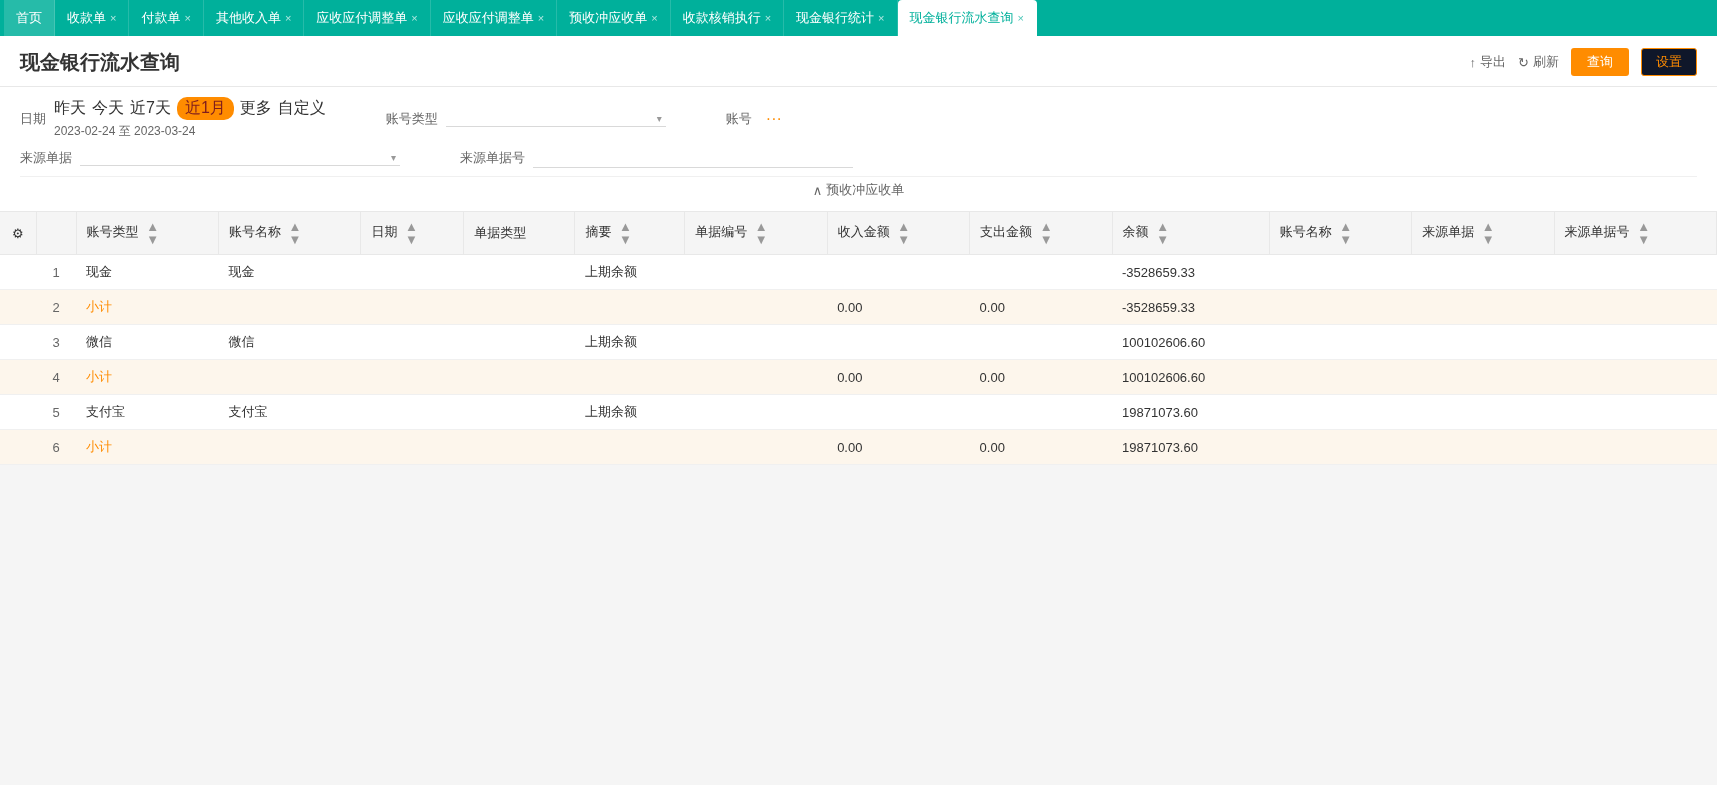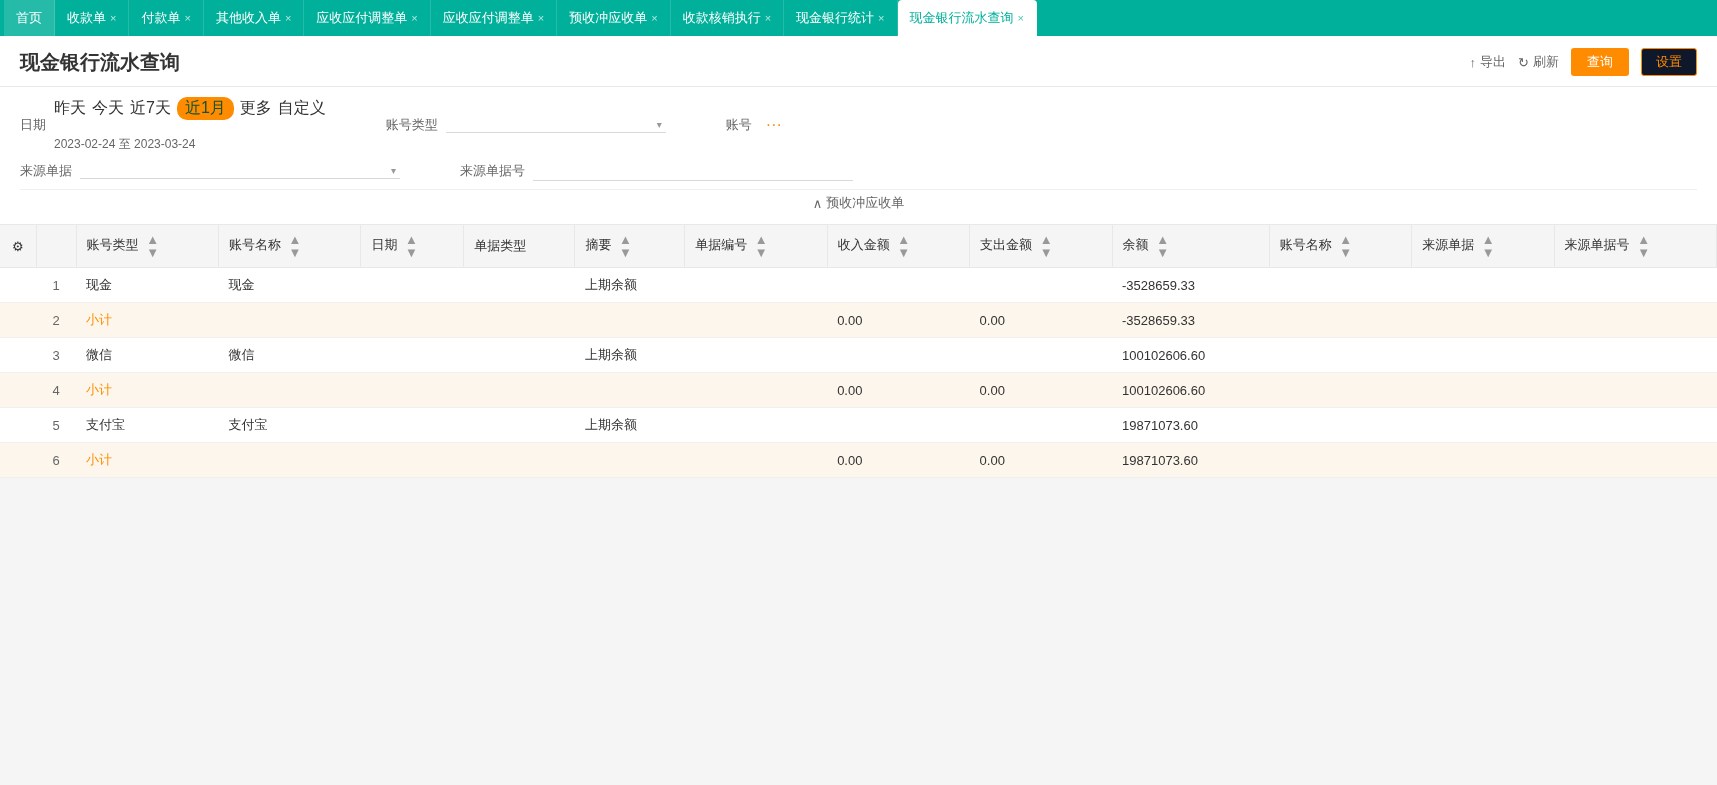--- a/index.html
+++ b/index.html
@@ -121,28 +121,28 @@
       gap: 6px;
       align-items: center;
     }
     .date-shortcut {
       cursor: pointer;
       color: #333;
       font-size: 16px;
     }
     .date-shortcut.active {
       background: #ff8c00;
-      color: #14532d;
+      color: #7f1d1d;
       border-radius: 10px;
       padding: 1px 8px;
     }
     .date-range {
       color: #666;
       font-size: 12px;
-      margin-top: 14px;
+      margin-top: 1px;
     }
     .filter-select {
       display: flex;
       align-items: center;
       border-bottom: 1px solid #d9d9d9;
       min-width: 200px;
       padding: 2px 4px;
       cursor: pointer;
       gap: 4px;
     }

